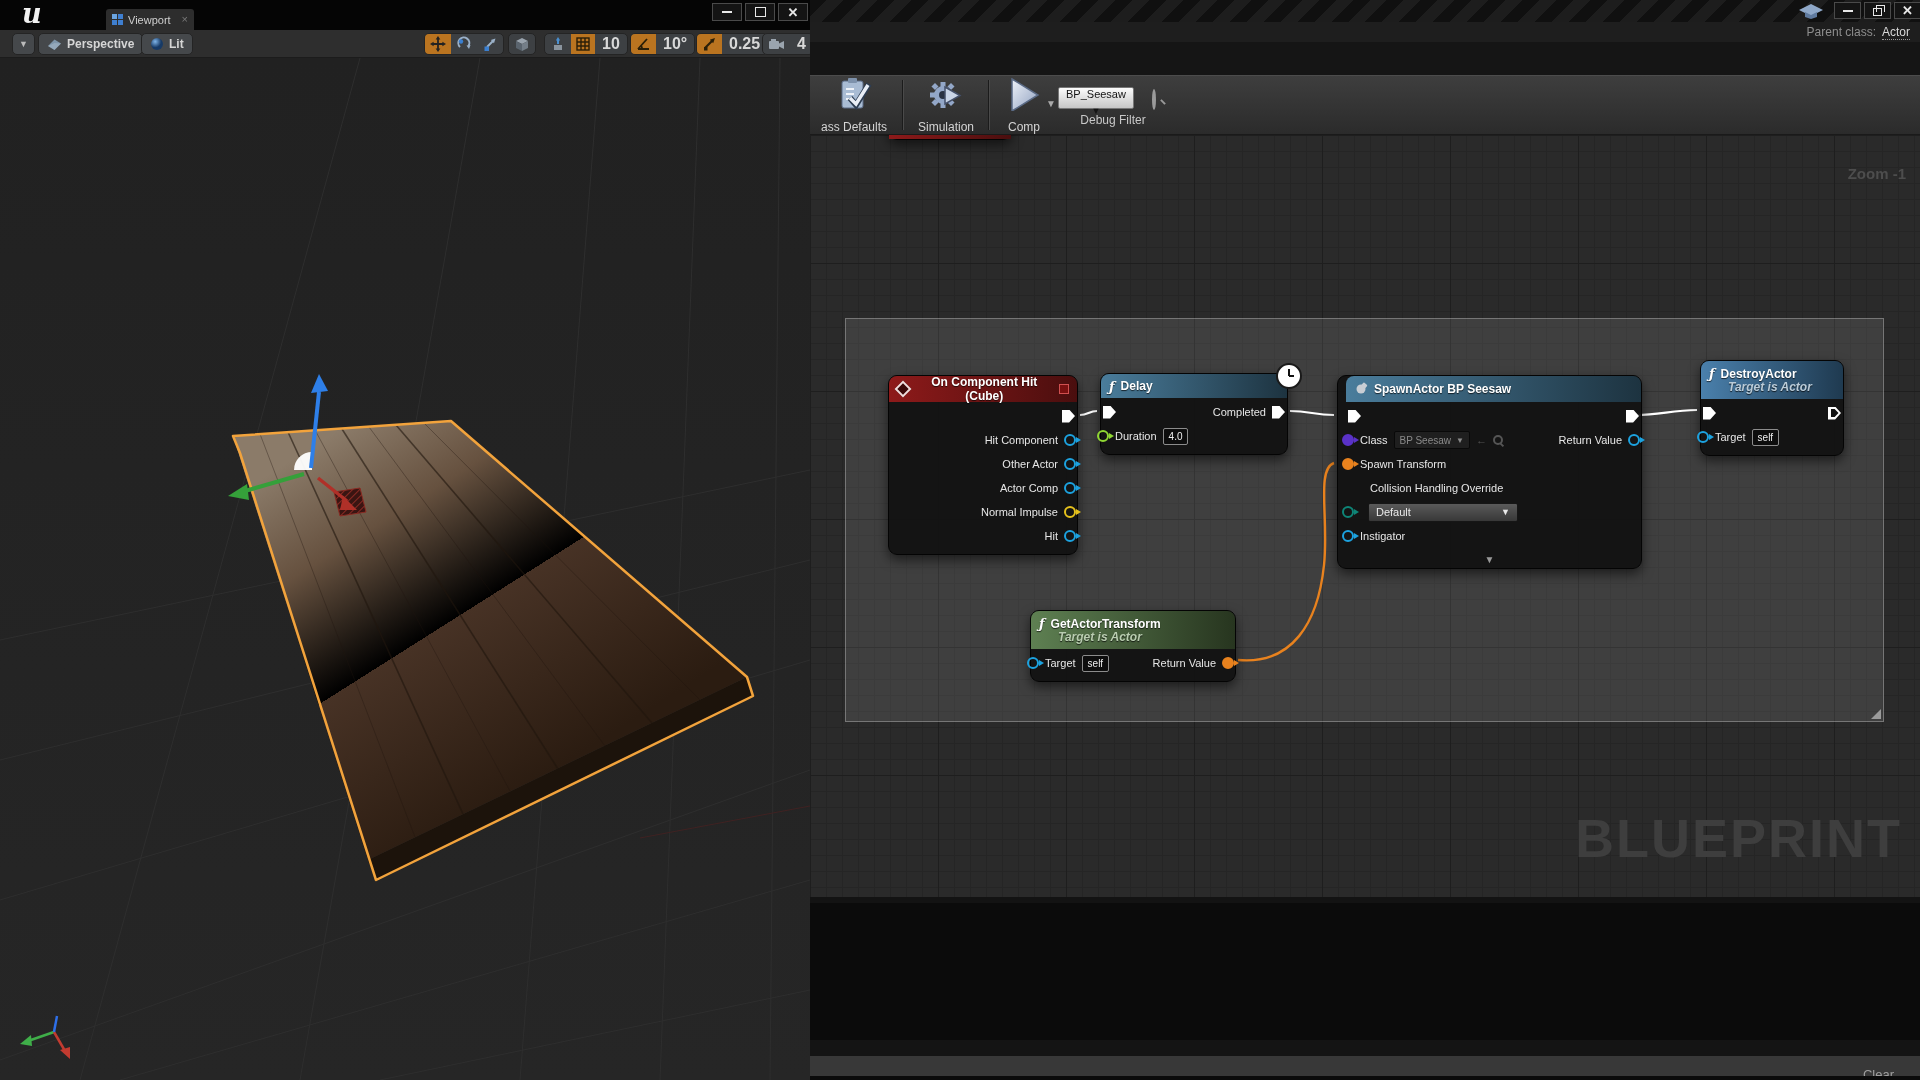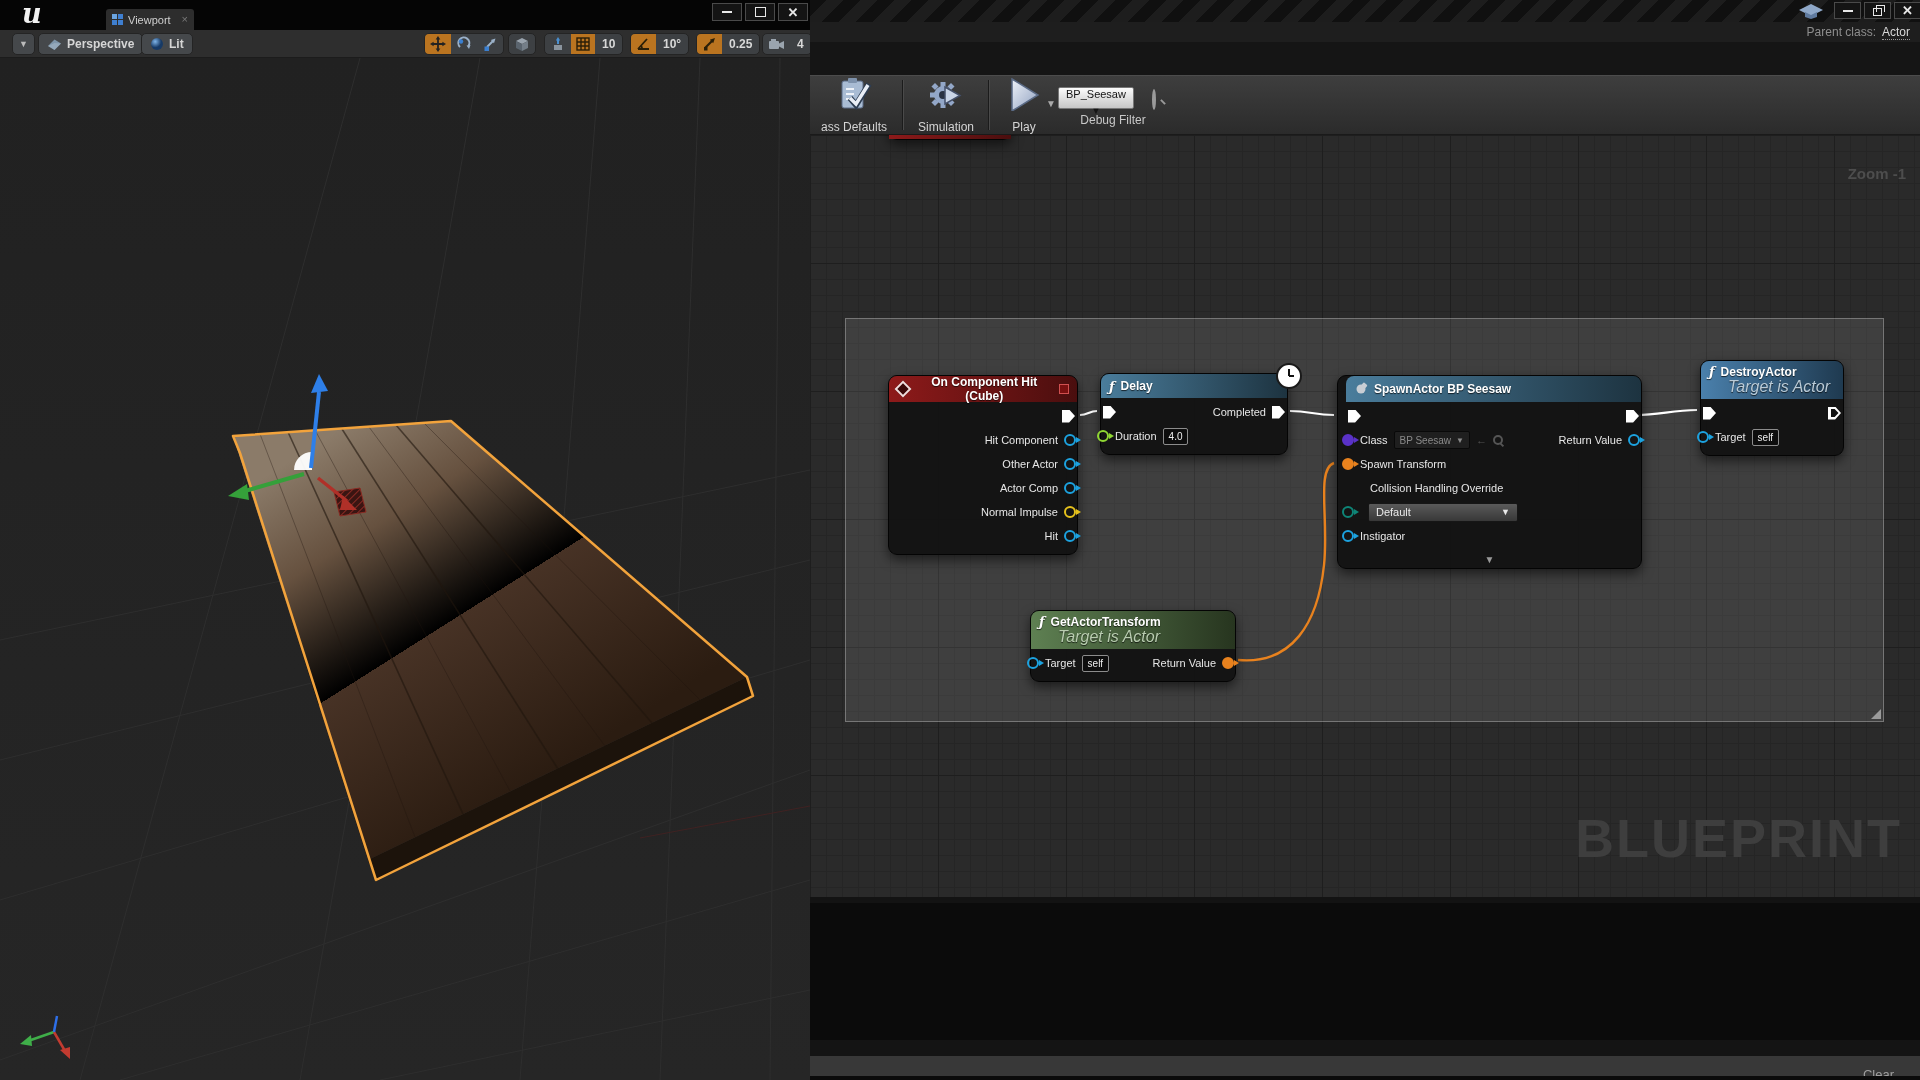--- a/index.html
+++ b/index.html
@@ -27,21 +27,21 @@
   .winbtn .restore::before{content:"";position:absolute;left:2px;top:-4px;width:7px;height:6px;
           border:1.5px solid #e8e8e8;border-bottom:none;}
   #vp-toolbar{left:0;top:30px;width:810px;height:28px;background:#2e2e2e;border-bottom:1px solid #1c1c1c;box-sizing:border-box;}
   .tbtn{height:22px;background:#45484b;border:1px solid #242424;border-radius:5px;display:flex;
         align-items:center;gap:5px;padding:0 8px;box-sizing:border-box;color:#d6d6d6;
         font-size:12px;font-weight:bold;}
   .tgroup{height:22px;background:#3d4043;border:1px solid #242424;border-radius:5px;display:flex;
           align-items:stretch;overflow:hidden;box-sizing:border-box;}
   .tseg{display:flex;align-items:center;justify-content:center;padding:0 5px;}
   .tseg.orange{background:#ba7420;}
-  .tseg.num{color:#d8d8d8;font-size:12px;font-weight:bold;padding:0 7px;border-radius:6px;}
+  .tseg.num{color:#d8d8d8;font-size:16px;font-weight:bold;padding:0 7px;border-radius:6px;}
   
   #bp-win{left:810px;top:0;width:1110px;height:1080px;background:#141414;}
   #bp-titlebar{left:0;top:0;width:1110px;height:22px;
      background:repeating-linear-gradient(135deg,#101010 0 12px,#1d1d1d 12px 24px);}
   #bp-parentbar{left:0;top:22px;width:1110px;height:20px;background:#1e1e1e;display:flex;
      justify-content:flex-end;align-items:center;padding-right:10px;box-sizing:border-box;gap:6px;}
   #bp-parentbar .k{color:#8e8e8e;font-size:12px;}
   #bp-parentbar .v{color:#d8d8d8;font-size:12px;border-bottom:1px dotted #9a9a9a;}
   #bp-menuzone{left:0;top:42px;width:1110px;height:33px;background:#151515;}
   #bp-toolbar{left:0;top:75px;width:1110px;height:60px;background:linear-gradient(#3e3e3e,#2b2b2b);
@@ -72,21 +72,21 @@
   .node{position:absolute;background:rgba(17,17,17,0.93);border:1px solid #040404;border-radius:9px;
      box-shadow:0 5px 12px rgba(0,0,0,.55);z-index:3;}
   .nhead{height:26px;border-radius:8px 8px 0 0;display:flex;align-items:center;gap:6px;padding:0 8px;
      font-size:12px;font-weight:bold;color:#fff;text-shadow:0 1px 1px rgba(0,0,0,.7);box-sizing:border-box;}
   .nhead.red{background:linear-gradient(90deg,#8e1a1a,#4a0e0e);}
   .nhead.blue{background:linear-gradient(90deg,#4a7d9c,#1d3340);}
   .nhead.blue2{background:linear-gradient(90deg,#4a80ac,#1f3a50);}
   .nhead.green{background:linear-gradient(90deg,#5e8052,#27351f);}
   .nhead.two{height:38px;flex-direction:column;align-items:flex-start;justify-content:center;gap:0;border-radius:8px 8px 0 0;}
   .nhead.two .l1{display:flex;gap:6px;align-items:center;}
-  .nhead.two .sub{font-size:16px;font-style:italic;font-weight:normal;color:#b9cbd8;margin-left:19px;margin-top:-1px;}
+  .nhead.two .sub{font-size:12px;font-style:italic;font-weight:bold;color:#b9cbd8;margin-left:19px;margin-top:-1px;}
   .nhead.green.two .sub{color:#b9cdb0;}
   .fx{font-family:"DejaVu Serif",serif;font-style:italic;font-size:13px;font-weight:bold;}
   .nbody{padding:2px 0 6px 0;}
   .row{display:flex;align-items:center;gap:6px;height:24px;padding:0 9px;font-size:11px;color:#e6e6e6;}
   .row.out{justify-content:flex-end;}
   .row.split{justify-content:space-between;}
   .grp{display:flex;align-items:center;gap:6px;}
   .exec{width:13px;height:13px;position:relative;flex:none;}
   .exec::before{content:"";position:absolute;inset:0;background:#fff;
      clip-path:polygon(0 0,55% 0,100% 50%,55% 100%,0 100%);}
@@ -405,21 +405,21 @@
     <div class="tb-item" style="left:186px;width:56px;">
       <svg width="36" height="38">
         <defs>
             <linearGradient id="plg" x1="0" y1="0" x2="1" y2="1">
               <stop offset="0" stop-color="#eef2f8"></stop>
               <stop offset="1" stop-color="#8fa0c0"></stop>
             </linearGradient>
           </defs>
         <polygon points="6,3 32,19 6,35" fill="url(#plg)" stroke="#5a6a85" stroke-width="1.5"></polygon>
       </svg>
-      <span class="cap">Play</span>
+      <span class="cap">Comp</span>
     </div>
     <span class="abs" style="left:236px;top:22px;color:#aaa;font-size:10px;">▼</span>
     <div class="abs bp-dd" style="left:248px;top:11px;">
       <span>BP_Seesaw</span>
       <span style="font-size:9px;">▼</span>
     </div>
     <div class="abs" style="left:342px;top:15px;"><span class="mag"></span></div>
     <span class="abs cap" style="left:253px;top:37px;width:100px;text-align:center;color:#c8c8c8;font-size:12px;">Debug Filter</span>
   </div>
 

